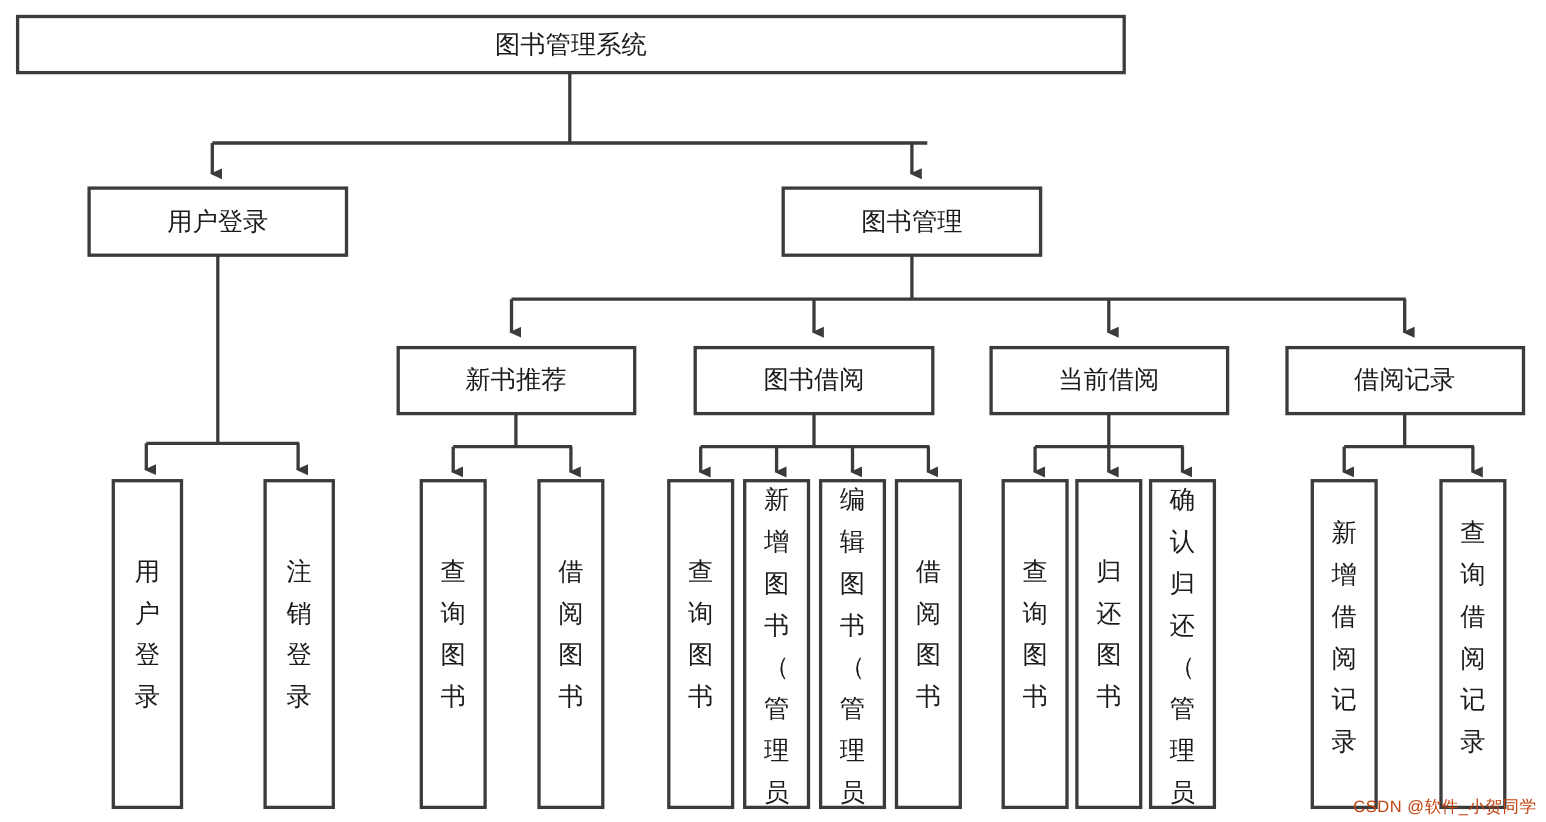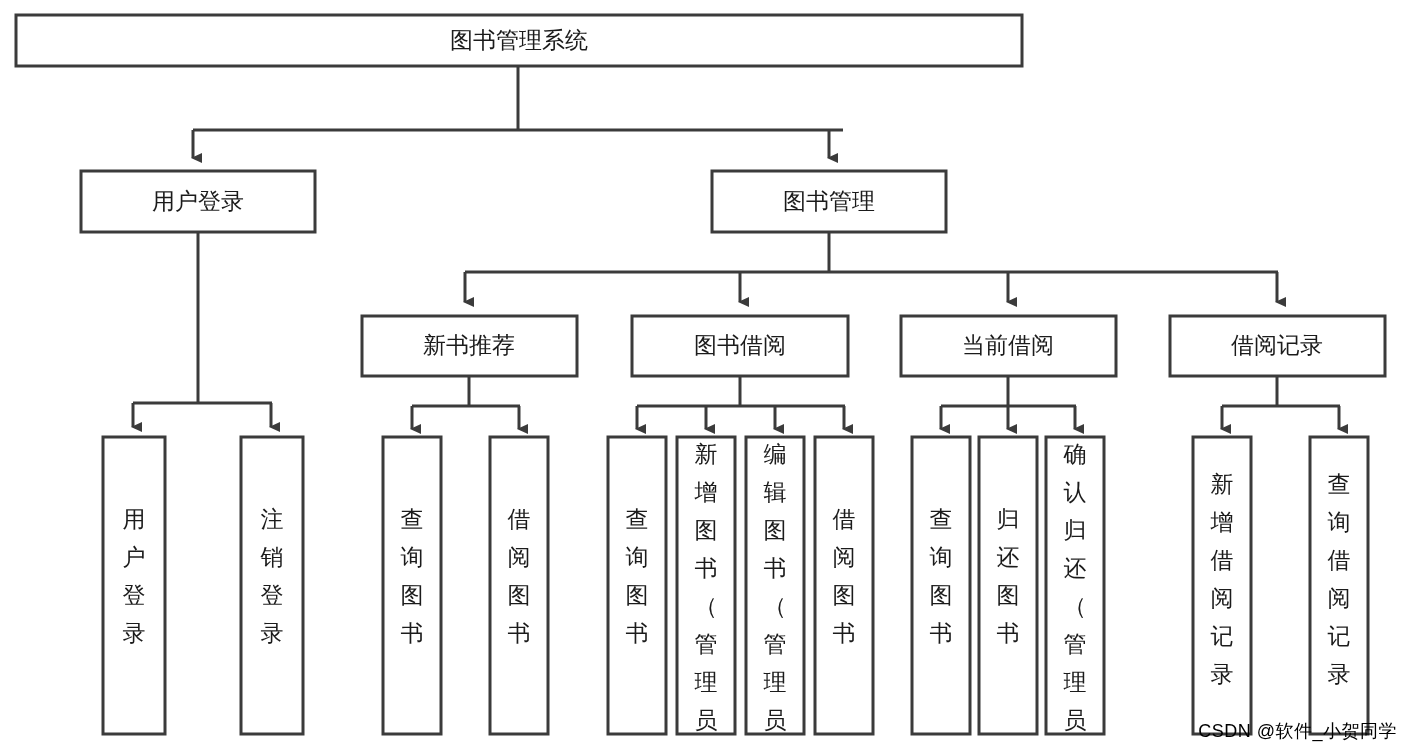--- a/index.html
+++ b/index.html
@@ -47,22 +47,22 @@
     font-family: "Liberation Sans", "DejaVu Sans", sans-serif;
     font-size: 23px;
     fill: #1b1b1b;
     text-anchor: middle;
   }
   .watermark {
     position: absolute;
     right: 8px;
     bottom: 4px;
     font-family: "Liberation Sans", "DejaVu Sans", sans-serif;
-    font-size: 18px;
-    color: #000000;
+    font-size: 15px;
+    color: #c2410c;
     letter-spacing: 0.5px;
     white-space: nowrap;
     pointer-events: none;
   }
 </style>
 </head>
 <body>
 
 <div id="diagram-root">
 

